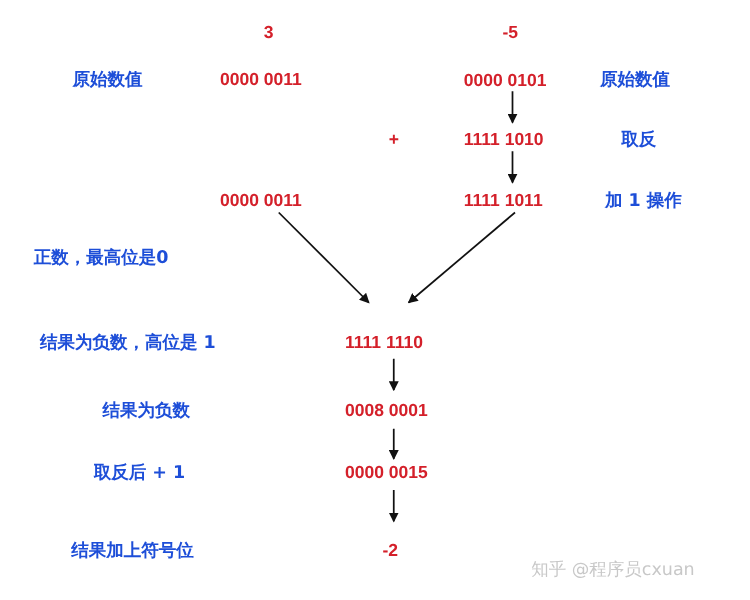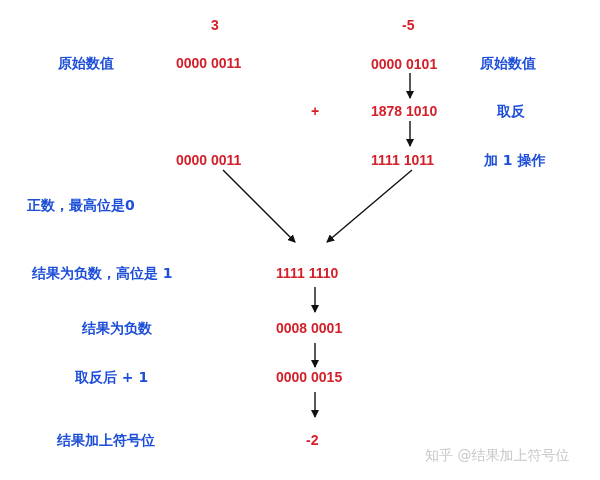--- a/index.html
+++ b/index.html
@@ -32,33 +32,33 @@
 
 <div class="t red" style="left:211px;top:17px;">3</div>
 <div class="t red" style="left:402px;top:17px;">-5</div>
 
 <div class="t lbl" style="left:58px;top:55px;">原始数值</div>
 <div class="t red" style="left:176px;top:55px;">0000 0011</div>
 <div class="t red" style="left:371px;top:56px;">0000 0101</div>
 <div class="t lbl" style="left:480px;top:55px;">原始数值</div>
 
 <div class="t red" style="left:311px;top:103px;">+</div>
-<div class="t red" style="left:371px;top:103px;">1878 1010</div>
+<div class="t red" style="left:371px;top:103px;">1111 1010</div>
 <div class="t lbl" style="left:497px;top:103px;">取反</div>
 
 <div class="t lbl" style="left:27px;top:152px;margin-top:45px;">正数，最高位是0</div>
 <div class="t red" style="left:176px;top:152px;">0000 0011</div>
 <div class="t red" style="left:371px;top:152px;">1111 1011</div>
 <div class="t lbl" style="left:484px;top:152px;">加 1 操作</div>
 
 <div class="t lbl" style="left:32px;top:265px;">结果为负数，高位是 1</div>
 <div class="t red" style="left:276px;top:265px;">1111 1110</div>
 
 <div class="t lbl" style="left:82px;top:320px;">结果为负数</div>
 <div class="t red" style="left:276px;top:320px;">0008 0001</div>
 
 <div class="t lbl" style="left:75px;top:369px;">取反后 + 1</div>
 <div class="t red" style="left:276px;top:369px;">0000 0015</div>
 
 <div class="t lbl" style="left:57px;top:432px;">结果加上符号位</div>
 <div class="t red" style="left:306px;top:432px;">-2</div>
 
-<div class="wm" style="left:425px;top:447px;">知乎 @结果加上符号位</div>
+<div class="wm" style="left:425px;top:447px;">知乎 @程序员cxuan</div>
 
 </body></html>

